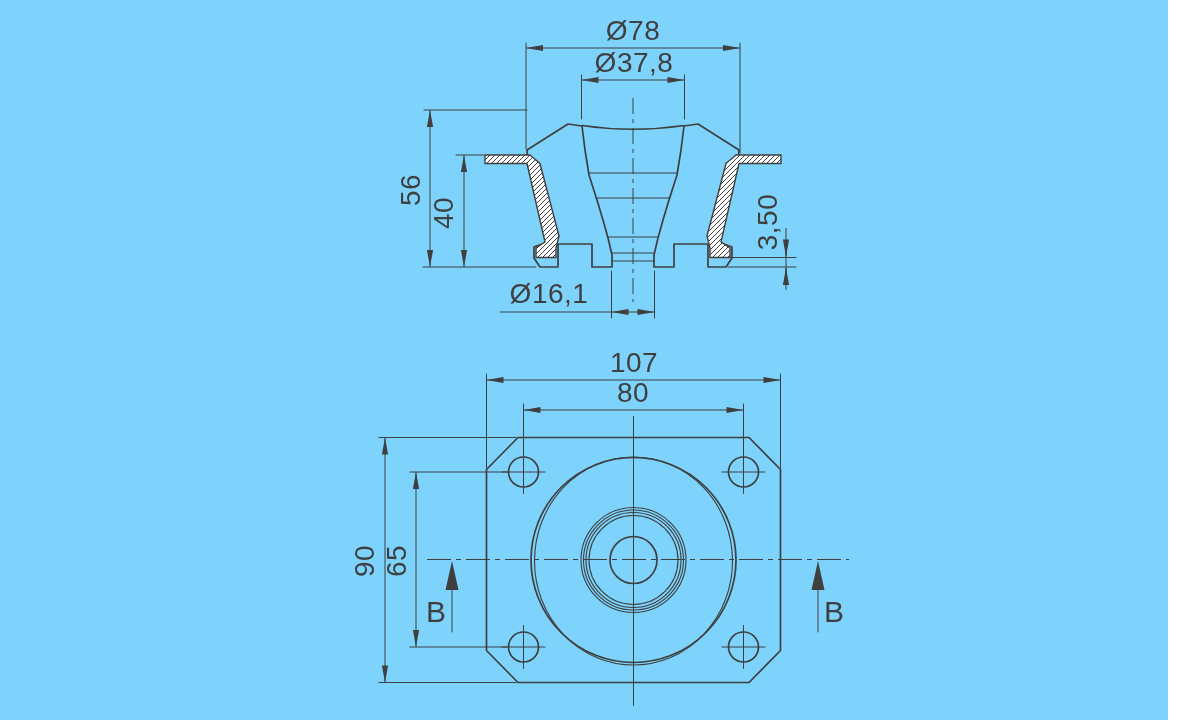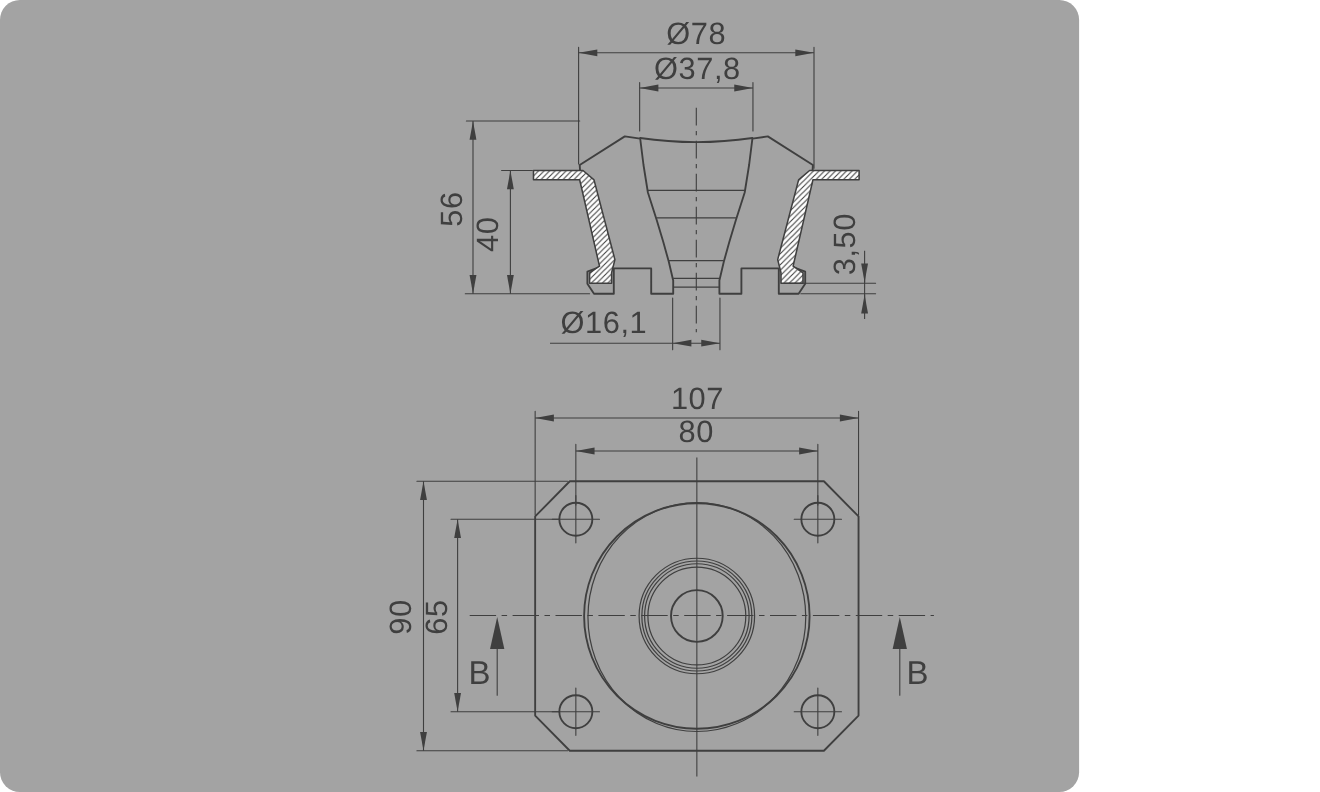--- a/index.html
+++ b/index.html
@@ -1,16 +1,16 @@
 <!DOCTYPE html>
 <html><head>
 <meta charset="utf-8">
 <style>
   html,body{margin:0;padding:0;background:#ffffff;}
-  .stage{position:relative;width:981px;height:720px;background:#a3a3a3;overflow:hidden;border-radius:18px;}
+  .stage{position:relative;width:1168px;height:720px;background:#7dd3fc;overflow:hidden;}
   svg{display:block}
   .outline{stroke:#3f3f3f;stroke-width:1.7;fill:none;stroke-linejoin:round;stroke-linecap:round;}
   .thin{stroke:#3f3f3f;stroke-width:1;fill:none;stroke-linecap:round;}
   .inner{stroke:#3f3f3f;stroke-width:1.1;fill:none;}
   .dimline{stroke:#3f3f3f;stroke-width:1;fill:none;}
   .centerline{stroke:#3f3f3f;stroke-width:1;fill:none;}
   .dim-text{font-family:"Liberation Sans",sans-serif;font-size:28px;fill:#3f3f3f;letter-spacing:0.5px;}
   .marker-text{font-family:"Liberation Sans",sans-serif;font-size:30px;fill:#3f3f3f;}
   .metal-white{fill:#ffffff;stroke:none;}
 </style>

